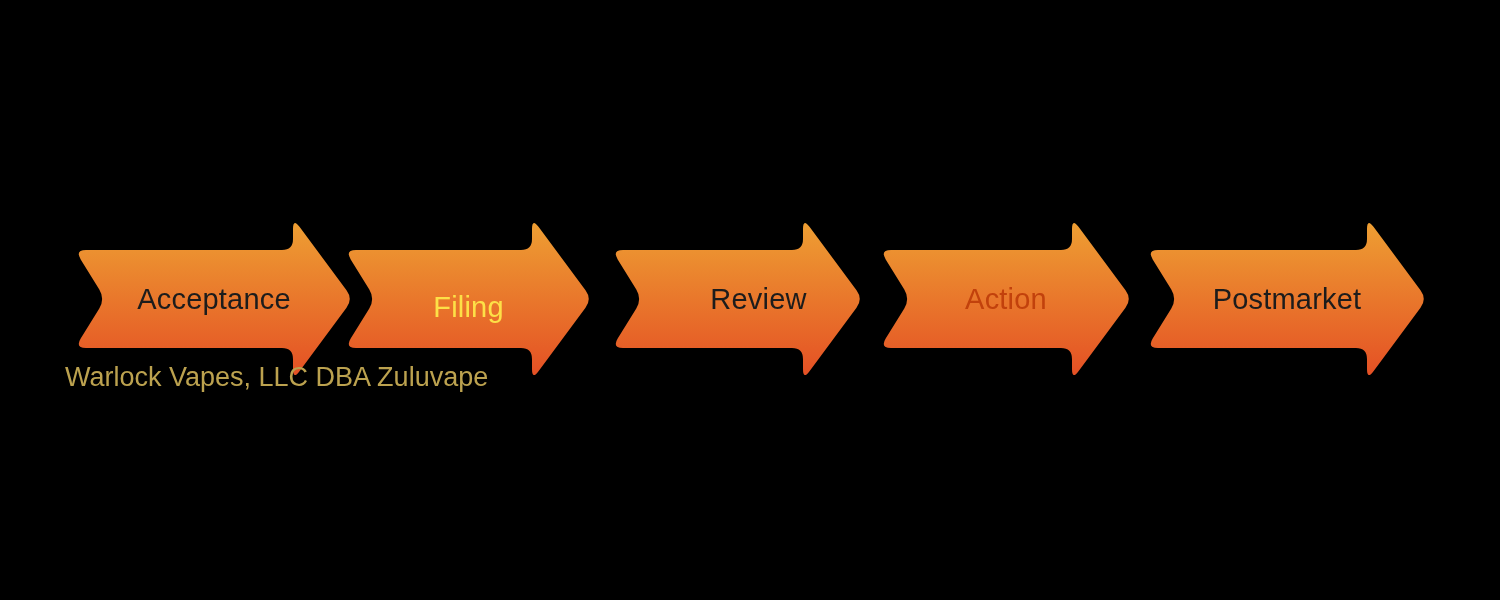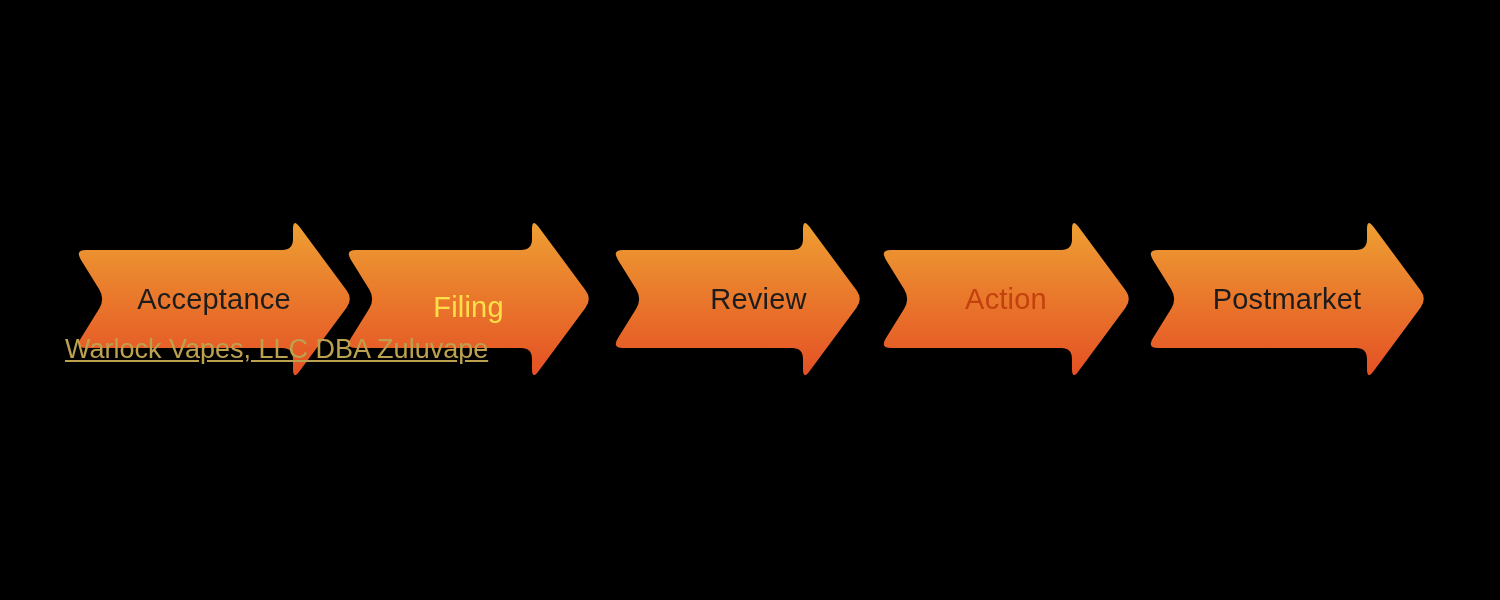--- a/index.html
+++ b/index.html
@@ -69,14 +69,14 @@
       <div class="step-label" style="left: 633px; top: 218px; width: 251px; height: 162px; color: rgb(28, 28, 28);">
         <div>Review</div>
       </div>
       <div class="step-label" style="left: 880px; top: 218px; width: 252px; height: 162px; color: #c2410c; text-align: center;">
         <div>Action</div>
       </div>
       <div class="step-label" style="left: 1147px; top: 218px; width: 280px; height: 162px; color: rgb(28, 28, 28);">
         <div>Postmarket</div>
       </div>
     </div>
-  <div class="caption" style="left: 65px; top: 334px; color: rgb(188, 162, 79); text-decoration: underline;">Warlock Vapes, LLC DBA Zuluvape</div>
+  <div class="caption" style="left: 65px; top: 362px; color: rgb(188, 162, 79);">Warlock Vapes, LLC DBA Zuluvape</div>
 </div>
 
 </body></html>

